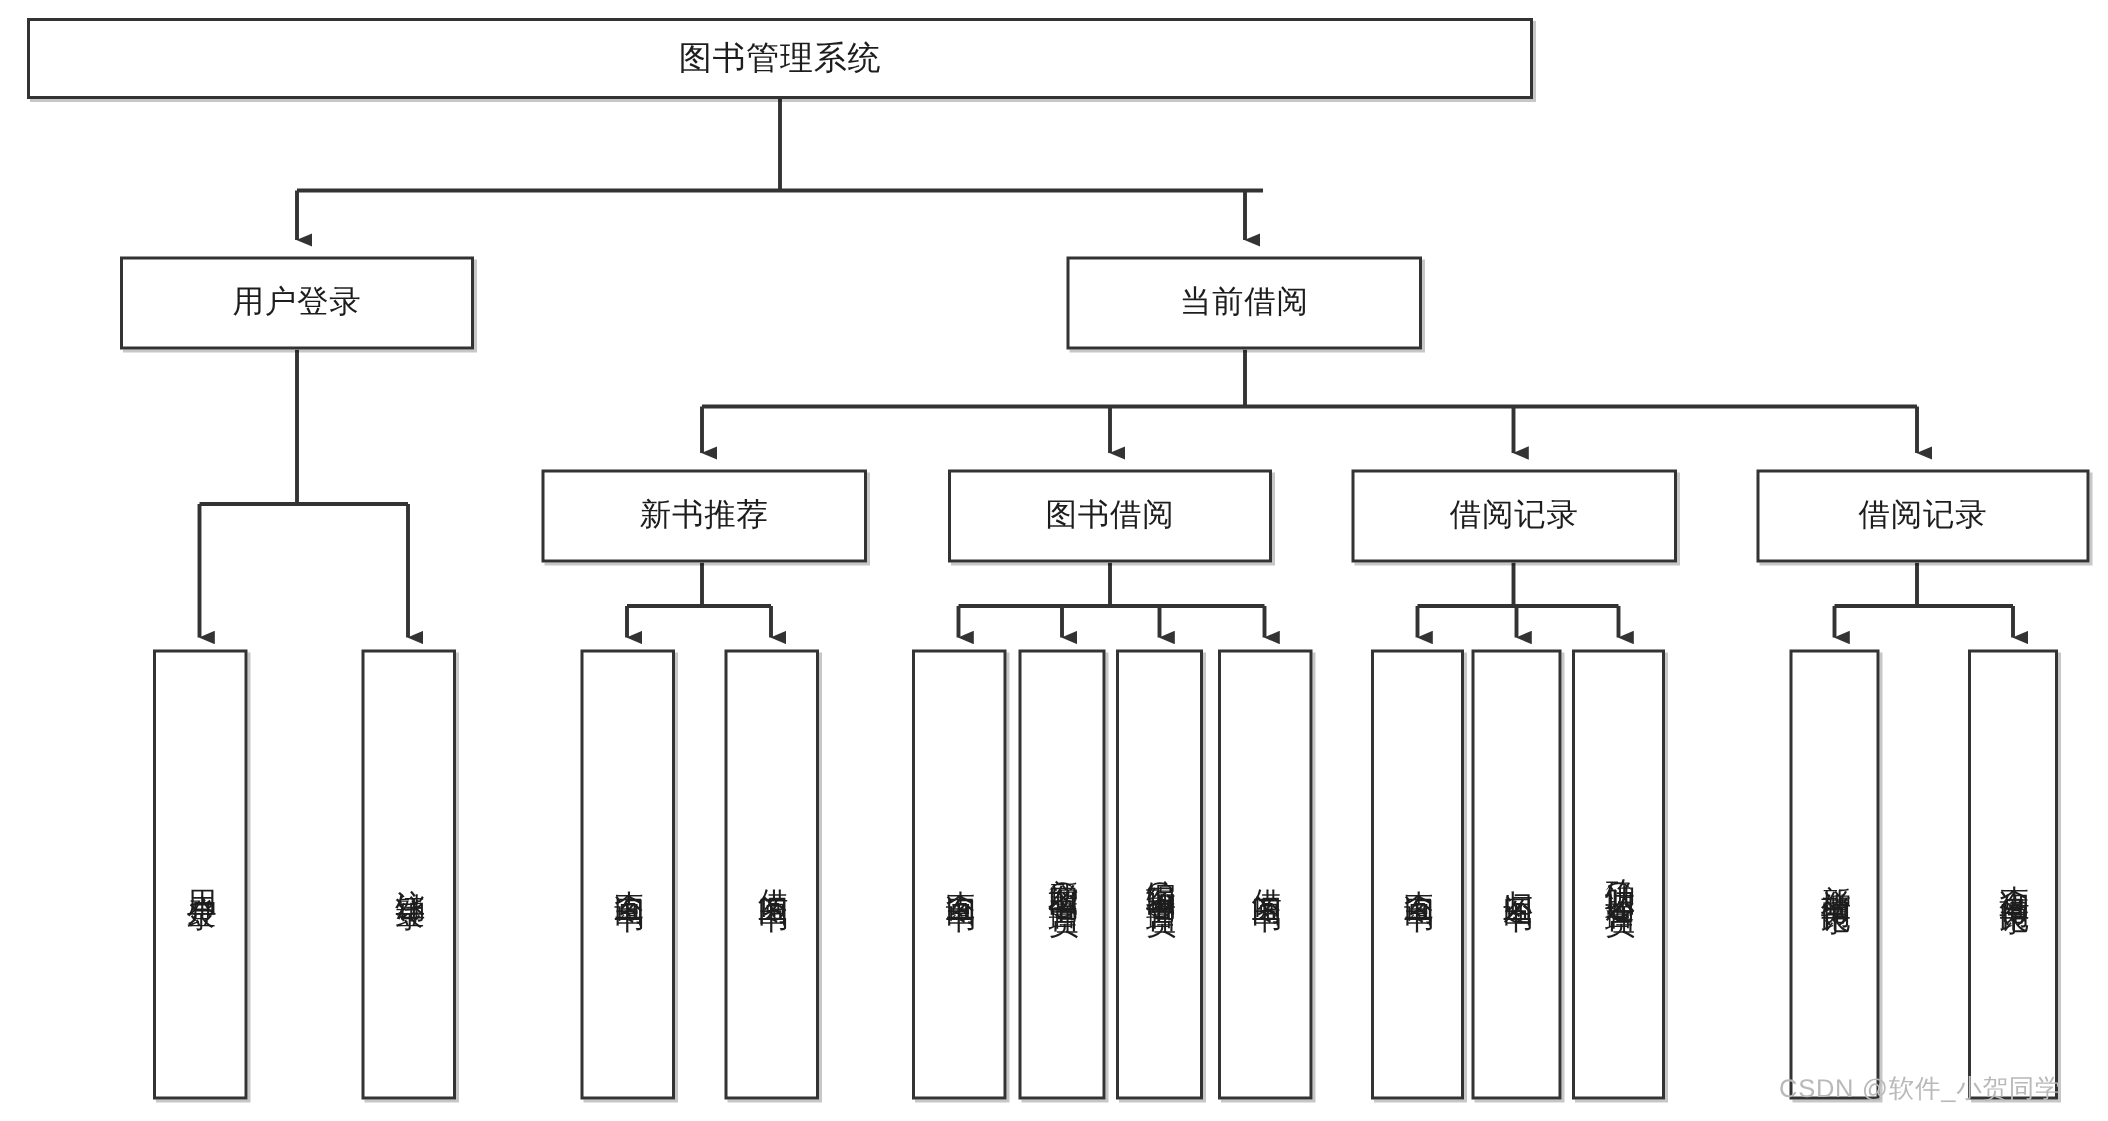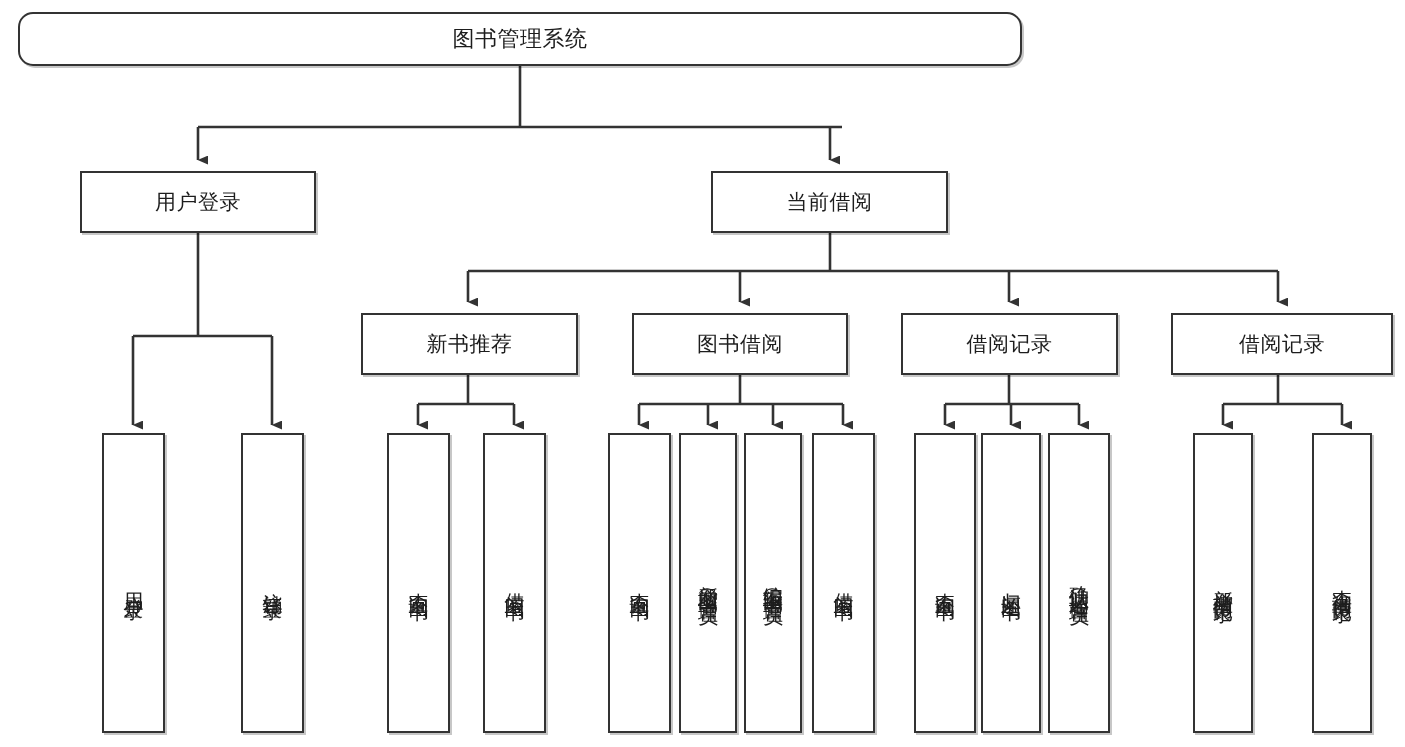--- a/index.html
+++ b/index.html
@@ -99,21 +99,21 @@
       <path d="M1011,404 L1011,425" marker-end="url(#arrowhead)"></path>
       <path d="M1079,404 L1079,425" marker-end="url(#arrowhead)"></path>
 
       <path d="M1278,375 L1278,404"></path>
       <path d="M1223,404 L1342,404"></path>
       <path d="M1223,404 L1223,425" marker-end="url(#arrowhead)"></path>
       <path d="M1342,404 L1342,425" marker-end="url(#arrowhead)"></path>
     </g>
   </svg>
 
-  <div class="node-box root" style="left:18px;top:12px;width:1004px;height:54px;border-radius:15px;">
+  <div class="node-box root" style="left:18px;top:12px;width:1004px;height:54px;">
     <span class="node-label">图书管理系统</span>
   </div>
 
   <div class="node-box level1" style="left:80px;top:171px;width:236px;height:62px;">
     <span class="node-label">用户登录</span>
   </div>
   <div class="node-box level1" style="left:711px;top:171px;width:237px;height:62px;">
     <span class="node-label">当前借阅</span>
   </div>
 
@@ -167,14 +167,15 @@
     <span class="node-label">确认归还（管理员）</span>
   </div>
 
   <div class="node-box leaf" style="left:1193px;top:433px;width:60px;height:300px;">
     <span class="node-label">新增借阅记录</span>
   </div>
   <div class="node-box leaf" style="left:1312px;top:433px;width:60px;height:300px;">
     <span class="node-label">查询借阅记录</span>
   </div>
 
+  <div id="watermark">CSDN @软件_小贺同学</div>
 
 </div>
 
 </body></html>

